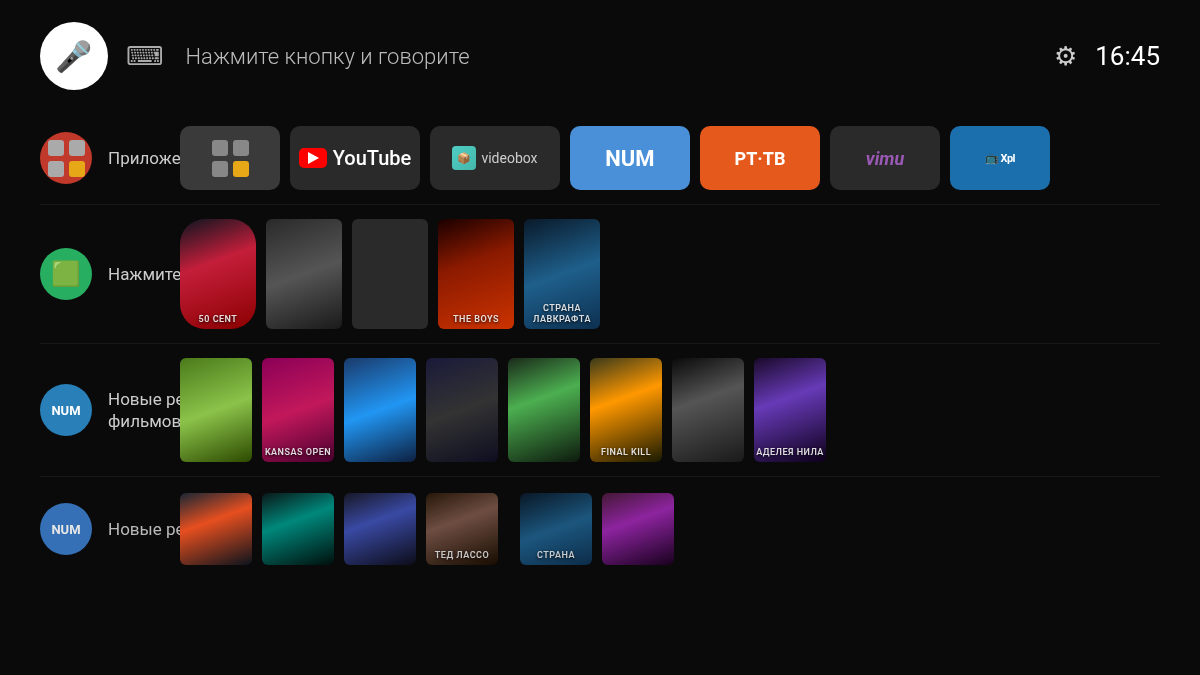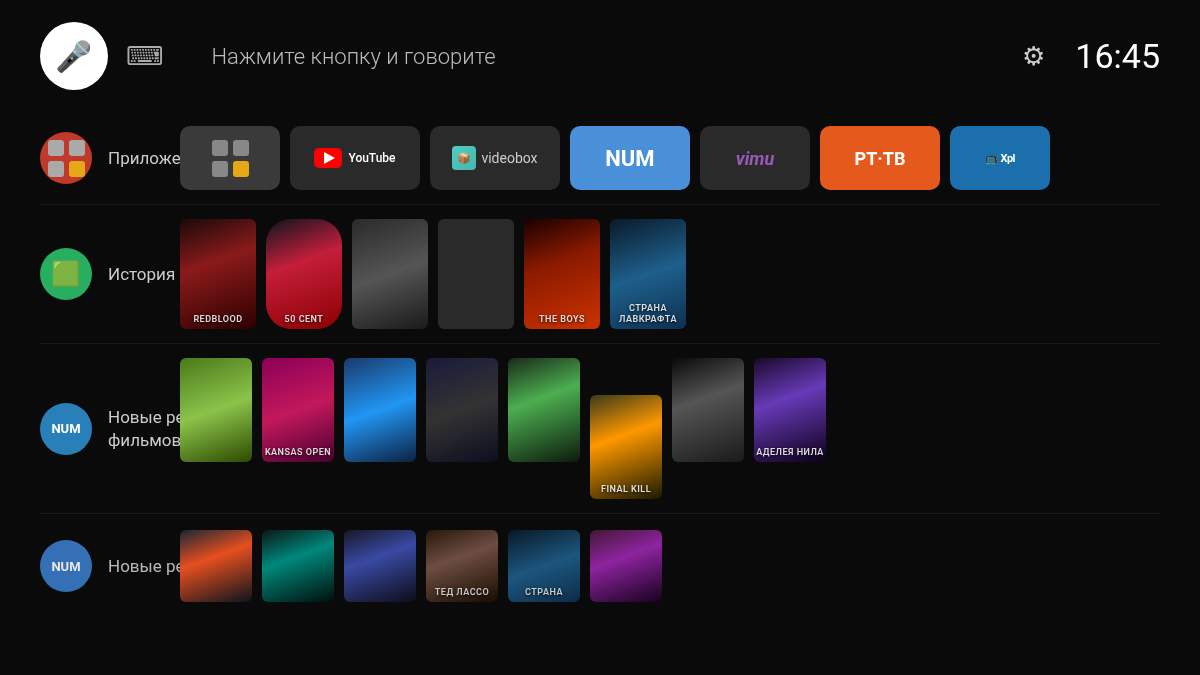--- a/index.html
+++ b/index.html
@@ -38,37 +38,35 @@
       font-size: 26px;
       color: #aaa;
       cursor: pointer;
       margin-right: 4px;
     }
     .search-hint {
       font-size: 22px;
       color: #bbb;
       flex: 1;
       font-weight: 300;
-      margin-left: 26px;
     }
     .header-right {
       display: flex;
       align-items: center;
       gap: 18px;
     }
     .settings-icon {
       font-size: 26px;
       color: #ccc;
       cursor: pointer;
     }
     .clock {
-      font-size: 34px;
+      font-size: 26px;
       color: #fff;
       font-weight: 400;
-      margin-left: 12px;
     }
     .section {
       display: flex;
       align-items: center;
       padding: 14px 0 14px 0;
       gap: 0;
     }
     .section-icon-area {
       width: 180px;
       display: flex;
@@ -200,21 +198,21 @@
     }
     .yt-play {
       width: 0;
       height: 0;
       border-style: solid;
       border-width: 6px 0 6px 11px;
       border-color: transparent transparent transparent #fff;
       margin-left: 2px;
     }
     .yt-text {
-      font-size: 12px;
+      font-size: 20px;
       color: #fff;
       font-weight: 500;
     }
 
     .vb-logo {
       display: flex;
       align-items: center;
       gap: 5px;
     }
     .vb-cube {
@@ -258,21 +256,21 @@
     .p-strana { background: linear-gradient(160deg, #0a1a2a 0%, #1e5f8b 50%, #0d3050 100%); }
 
     
     .p-nr1 { background: linear-gradient(160deg, #4a7a1a 0%, #8bc34a 50%, #2d4a00 100%); }
     .p-nr2 { background: linear-gradient(160deg, #8b0057 0%, #c2185b 50%, #4a0030 100%); border-radius: 6px; }
     .p-nr3 { background: linear-gradient(160deg, #1a3a6b 0%, #2196f3 50%, #0d2040 100%); }
     .p-nr4 { background: linear-gradient(160deg, #1a1a3a 0%, #333 50%, #0d0d20 100%); }
     .p-nr5 { background: linear-gradient(160deg, #4a1a3a 0%, #9c27b0 40%, #1a0020 100%); }
     .p-nr6 { background: linear-gradient(160deg, #3a1a1a 0%, #e91e63 40%, #1a0010 100%); }
     .p-nr7 { background: linear-gradient(160deg, #1a2a1a 0%, #4caf50 40%, #0d1a0d 100%); }
-    .p-nr8 { background: linear-gradient(160deg, #3a3a1a 0%, #ff9800 40%, #1a1a00 100%); margin-top: 37px; }
+    .p-nr8 { background: linear-gradient(160deg, #3a3a1a 0%, #ff9800 40%, #1a1a00 100%); }
     .p-nr9 { background: linear-gradient(160deg, #0a0a0a 0%, #555 40%, #1a1a1a 100%); }
     .p-nr10 { background: linear-gradient(160deg, #1a0a2a 0%, #673ab7 40%, #0d001a 100%); }
 
     
     .p-br1 { background: linear-gradient(160deg, #1a2a3a 0%, #ff5722 40%, #0d1520 100%); }
     .p-br2 { background: linear-gradient(160deg, #0a1a1a 0%, #009688 40%, #00100d 100%); }
     .p-br3 { background: linear-gradient(160deg, #1a1a2a 0%, #3f51b5 40%, #0d0d1a 100%); }
     .p-br4 { background: linear-gradient(160deg, #2a1a0a 0%, #795548 40%, #1a0d00 100%); }
 
     .poster-label {
@@ -360,45 +358,42 @@
       <div class="vb-logo">
         <div class="vb-cube">📦</div>
         <span class="vb-text">videobox</span>
       </div>
     </div>
 
     <div class="app-tile app-tile-num">
       <span>NUM</span>
     </div>
 
+    <div class="app-tile app-tile-pttv">
+      <span>PT·TB</span>
+    </div>
+
     <div class="app-tile app-tile-vimu">
       <span>vimu</span>
-    </div>
-
-    <div class="app-tile app-tile-pttv">
-      <span>PT·TB</span>
     </div>
 
     <div class="app-tile app-tile-xplay">
       <span style="font-size:11px; font-weight:700; color:#fff; letter-spacing:-0.5px;text-align:right;">📺 Xpl</span>
     </div>
   </div>
 </div>
 
 <div class="section-divider"></div>
 
 <div class="section">
   <div class="section-icon-area">
     <div class="section-icon icon-green" style="font-size:24px;">🟩</div>
-    <span class="section-label">История</span>
+    <span class="section-label">Нажмите</span>
   </div>
   <div class="section-scroll">
-    <div class="poster poster-history p-redblood">
-      <div class="poster-label">Redblood</div>
-    </div>
     <div class="poster poster-history p-50cent">
       <div class="poster-label">50 cent</div>
     </div>
     <div class="poster poster-history p-dark"></div>
     <div class="poster poster-history p-empty"></div>
     <div class="poster poster-history p-boys">
       <div class="poster-label">THE BOYS</div>
     </div>
     <div class="poster poster-history p-strana">
       <div class="poster-label">СТРАНА ЛАВКРАФТА</div>
@@ -442,18 +437,18 @@
     </div>
     <span class="section-label">Новые релизы</span>
   </div>
   <div class="section-scroll">
     <div class="poster poster-movie p-br1" style="height:72px;"></div>
     <div class="poster poster-movie p-br2" style="height:72px;"></div>
     <div class="poster poster-movie p-br3" style="height:72px;"></div>
     <div class="poster poster-movie p-br4" style="height:72px;">
       <div class="poster-label">ТЕД ЛАССО</div>
     </div>
-    <div class="poster poster-movie p-strana" style="height:72px;">
+    <div class="poster poster-movie p-strana" style="height:72px;margin-left:12px;">
       <div class="poster-label">СТРАНА</div>
     </div>
     <div class="poster poster-movie p-nr5" style="height:72px;"></div>
   </div>
 </div>
 
 </body></html>

